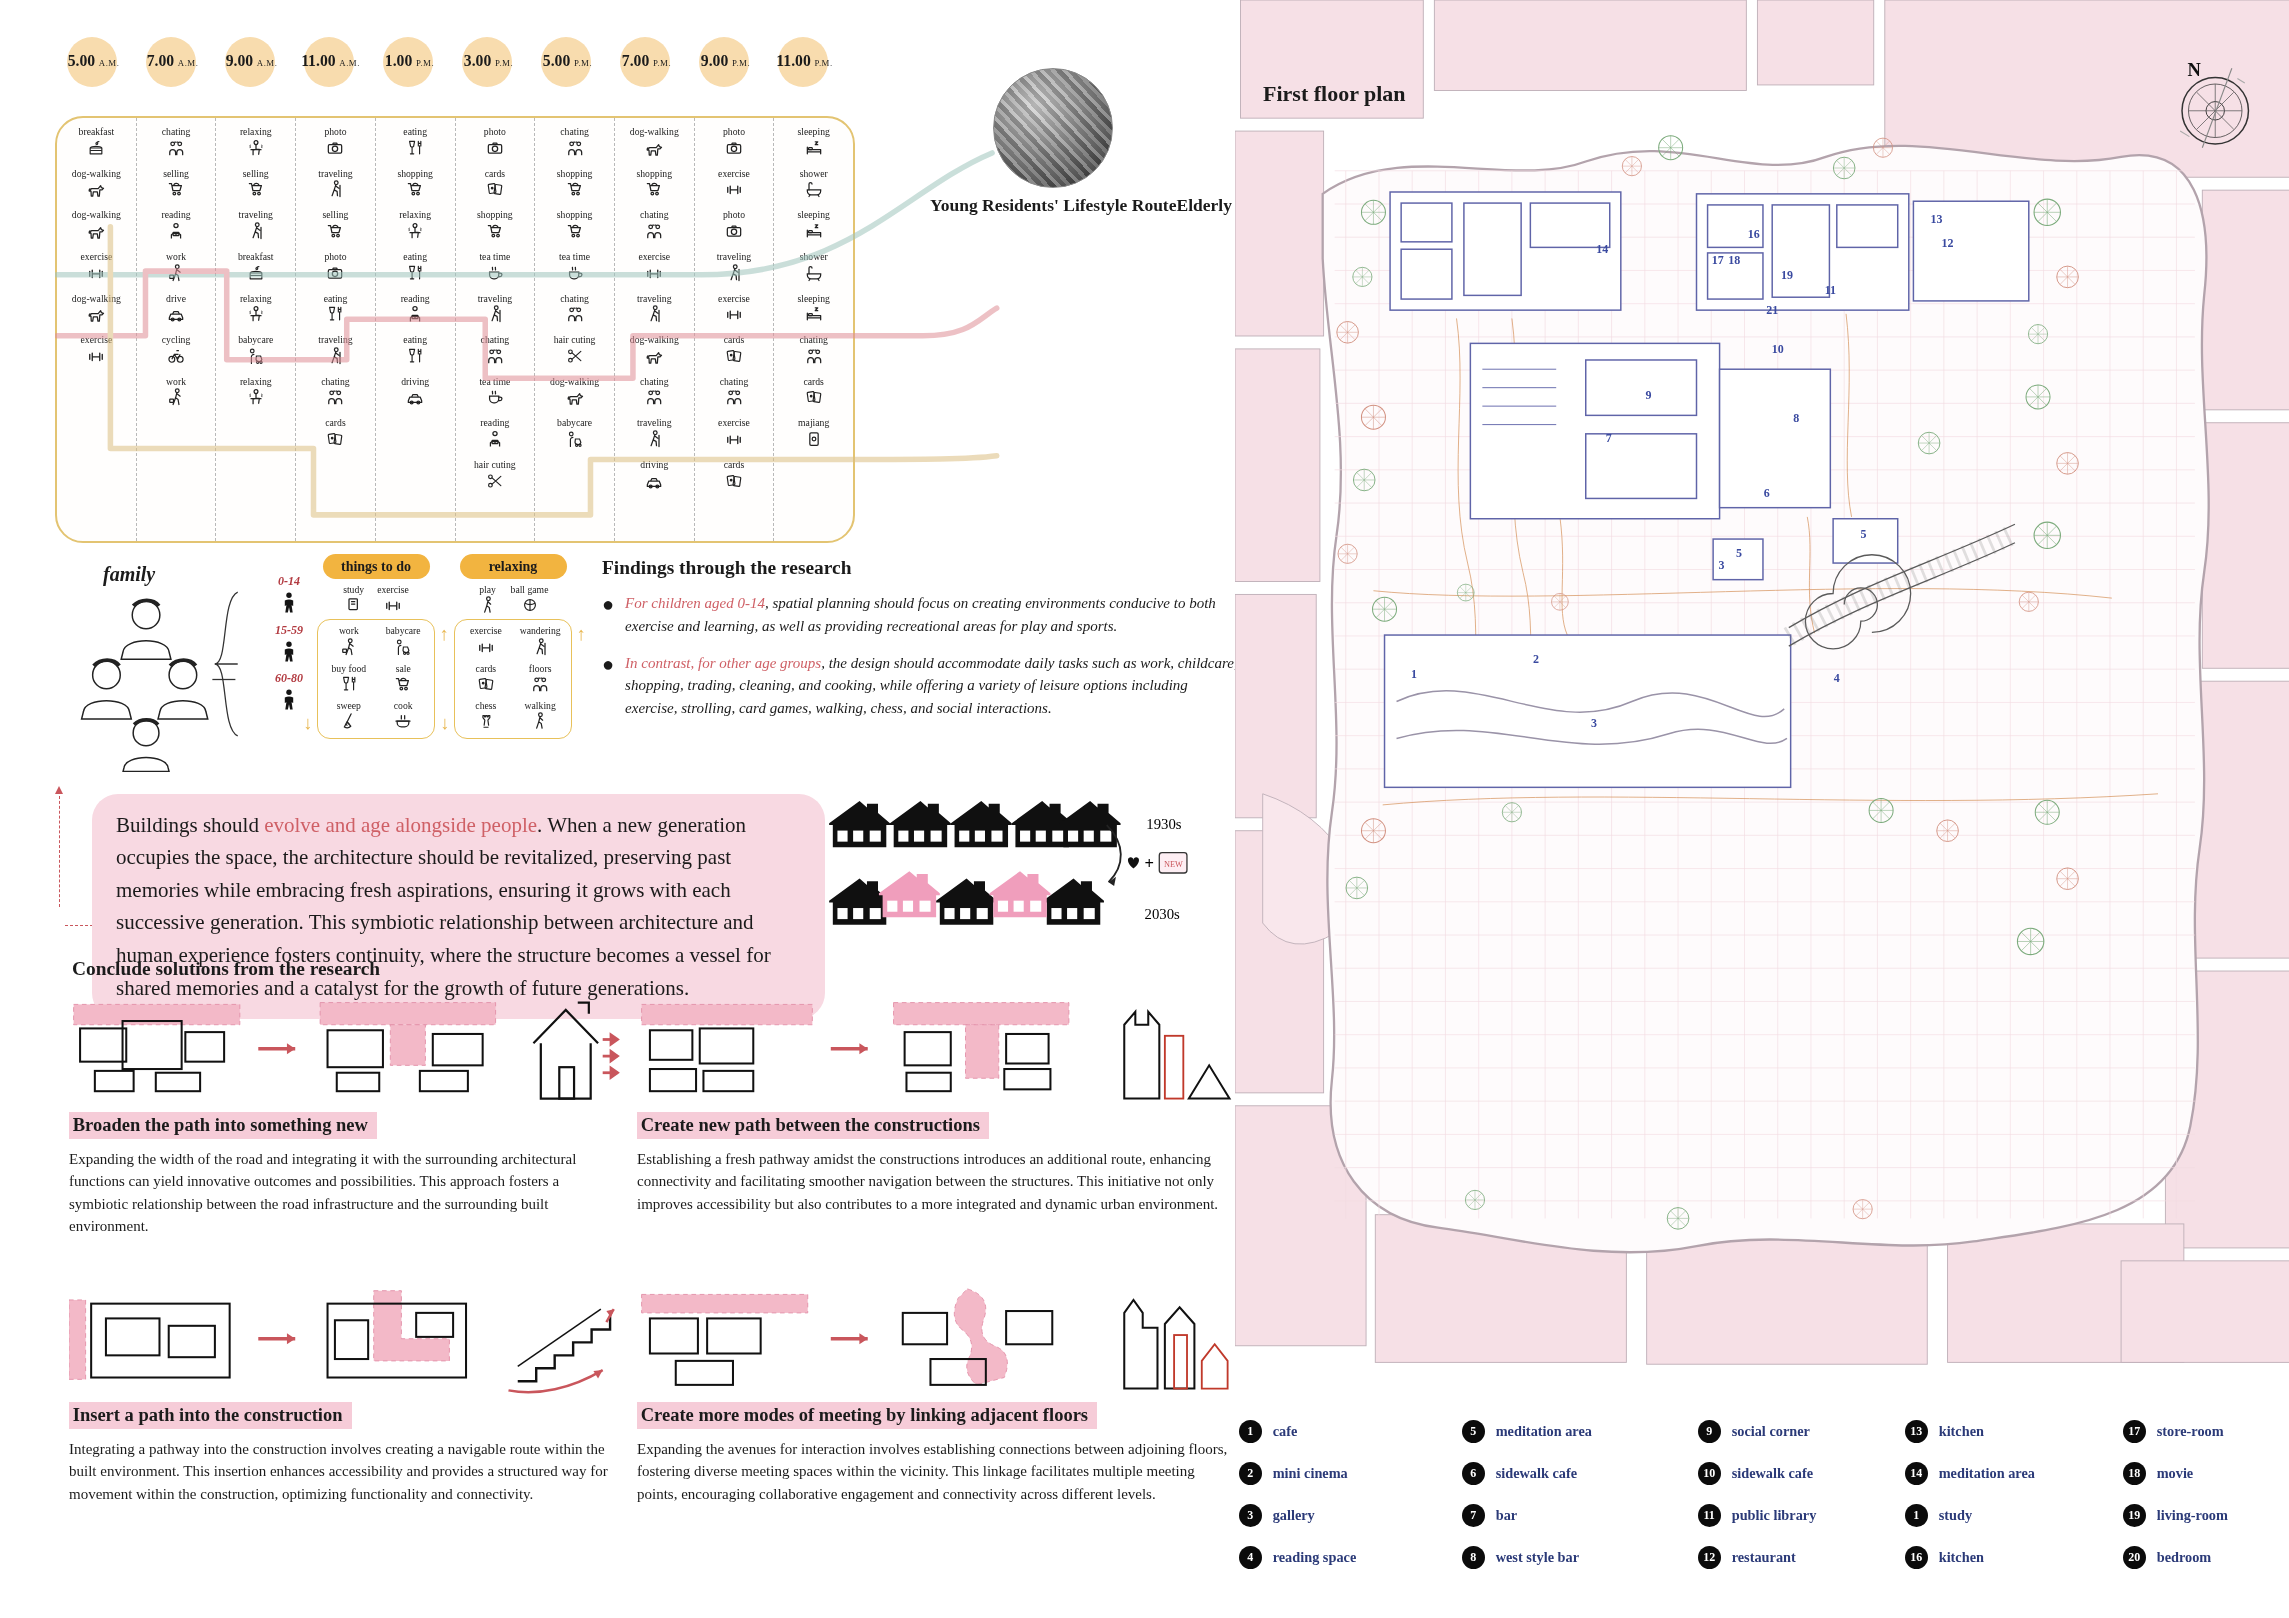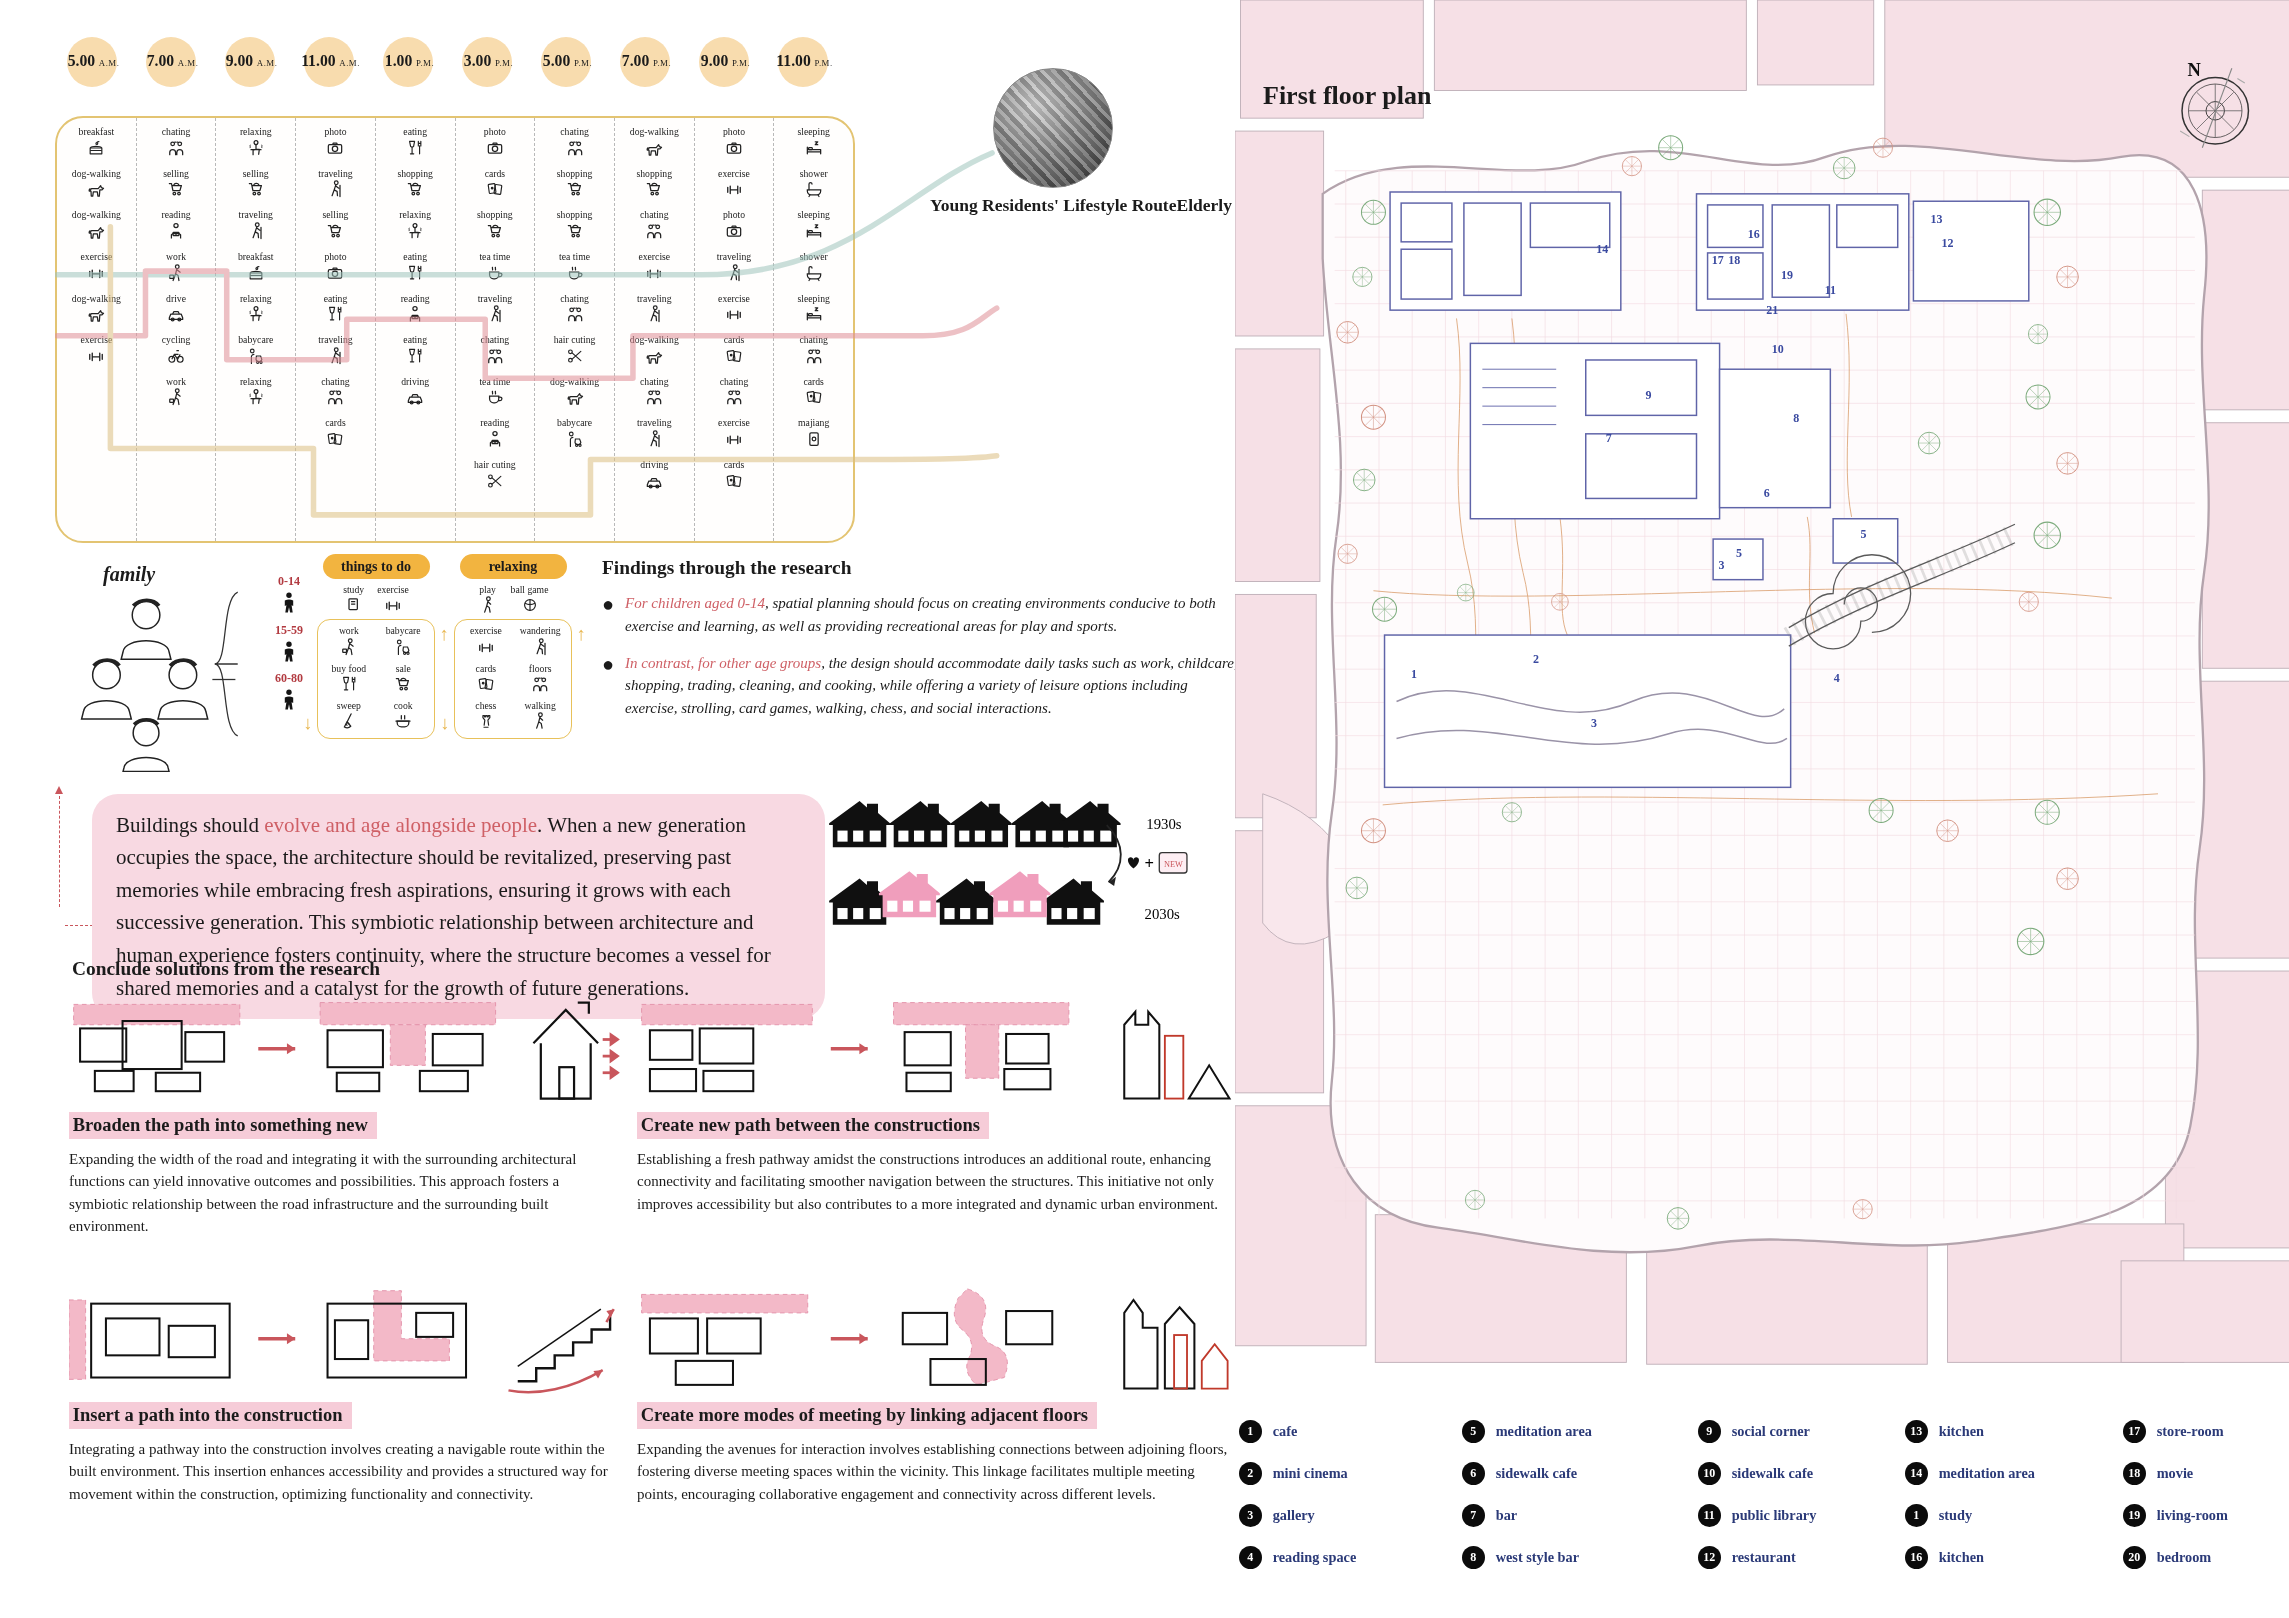--- a/index.html
+++ b/index.html
@@ -34,21 +34,21 @@
            radial-gradient(circle at 60% 35%, rgba(255,255,255,.5), rgba(0,0,0,.5)),
            repeating-linear-gradient(-35deg,#4e4e4e 0 5.5px,#8e8e8e 5.5px 9.2px,#303030 9.2px 14px,#c0c0c0 14px 17.5px);}
   .rcard:nth-child(3) .photo{background:
            radial-gradient(circle at 45% 65%, rgba(255,255,255,.5), rgba(0,0,0,.45)),
            repeating-linear-gradient(80deg,#565656 0 4.6px,#a8a8a8 4.6px 8.3px,#2e2e2e 8.3px 12px,#bdbdbd 12px 16.6px);}
   .rlabel{font-weight:bold;font-size:17.5px;margin-top:7.4px;white-space:nowrap;}
   
   .sect-title{font-weight:bold;font-size:20px;}
   .ages{left:238px;top:574px;width:102px;}
   .age{display:flex;flex-direction:column;align-items:center;margin-bottom:5.5px;}
-  .age .al{color:#b23a40;font-weight:bold;font-size:12px;}
+  .age .al{color:#b23a40;font-weight:bold;font-size:12px;font-style:italic;}
   .age svg{width:24px;height:28px;color:#151515;}
   .pillbox{width:118px;}
   .pill{background:#f2b440;border-radius:15.7px;text-align:center;font-weight:bold;font-size:14px;
         padding:4.6px 5.5px;margin:0 5.5px 5.5px 5.5px;}
   .toprow{display:flex;justify-content:center;gap:13px;margin-bottom:3.7px;}
   .innerbox{border:1.8px solid #e8c15a;border-radius:13px;padding:6.5px 3.7px;display:grid;
             grid-template-columns:1fr 1fr;row-gap:6.5px;justify-items:center;position:relative;}
   .sidearrow{position:absolute;font-size:18.5px;color:#e8b64e;font-weight:bold;}
   
   .findings{left:602px;top:557px;width:637px;}
@@ -65,21 +65,21 @@
   .dashR{left:792px;top:801px;height:111px;border-left:1.8px dashed #c9565c;}
   .tri{width:0;height:0;border-left:4.6px solid transparent;border-right:4.6px solid transparent;}
   .triUp{left:55px;top:786px;border-bottom:8.3px solid #c9565c;}
   .triDn{left:788px;top:912px;border-top:8.3px solid #c9565c;}
   
   .conclude{left:72px;top:958px;font-size:19.4px;font-weight:bold;}
   .sol .stitle{display:inline-block;background:#f6ccd8;font-weight:bold;font-size:18.5px;padding:2.8px 9.2px 2.8px 3.7px;}
   .sol p{margin:9.2px 0 0 0;font-size:15px;line-height:1.5;}
   
   .rpanel{left:1235px;top:0;width:1055px;height:1619px;background:#fff;}
-  .plantitle{left:28px;top:81px;font-size:26px;font-weight:bold;}
+  .plantitle{left:28px;top:81px;font-size:22px;font-weight:bold;}
   
   .legend{left:3.7px;top:1410px;width:1051px;display:grid;grid-auto-flow:column;
           grid-template-rows:repeat(4,42px);grid-template-columns:223px 236px 207px 218px 162px;}
   .litem{display:flex;align-items:center;gap:11px;}
   .lnum{width:23px;height:23px;border-radius:50%;background:#0b0b0b;color:#fff;display:flex;
         align-items:center;justify-content:center;font-size:12px;font-weight:bold;flex:0 0 23px;}
   .llabel{color:#2b3a78;font-weight:bold;font-size:14.3px;}
 </style>
 </head>
 <body>

